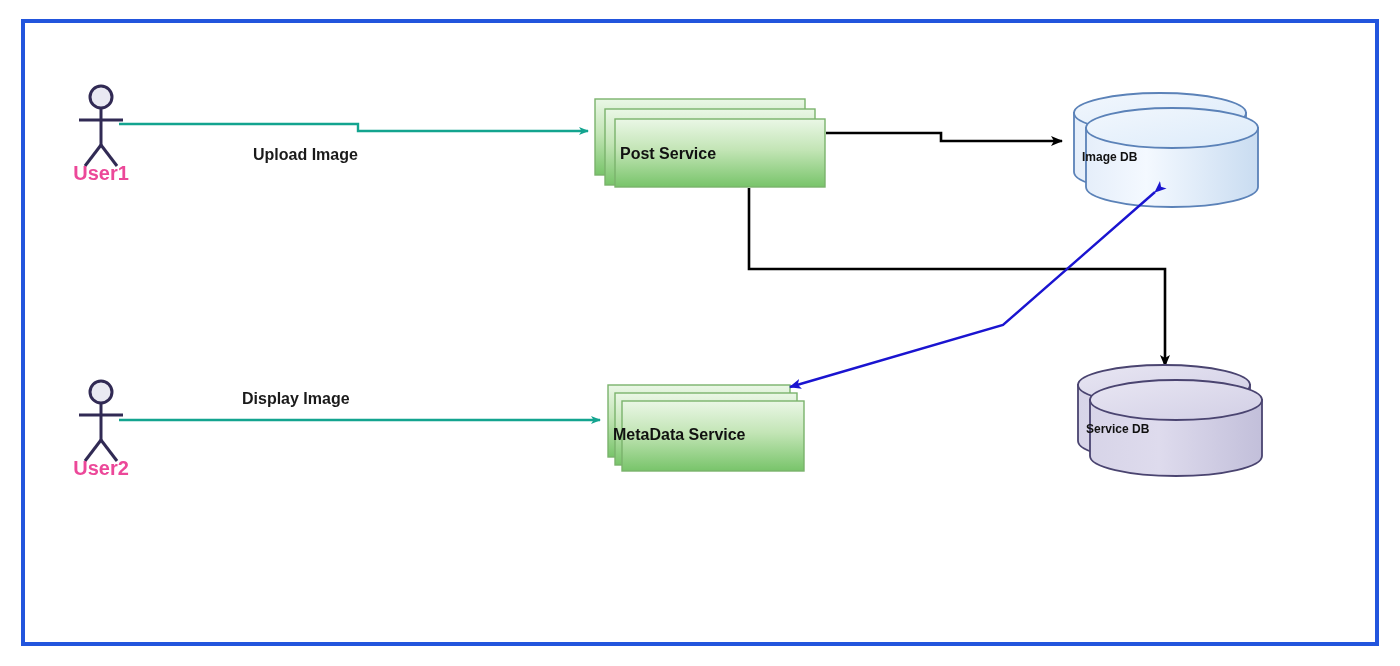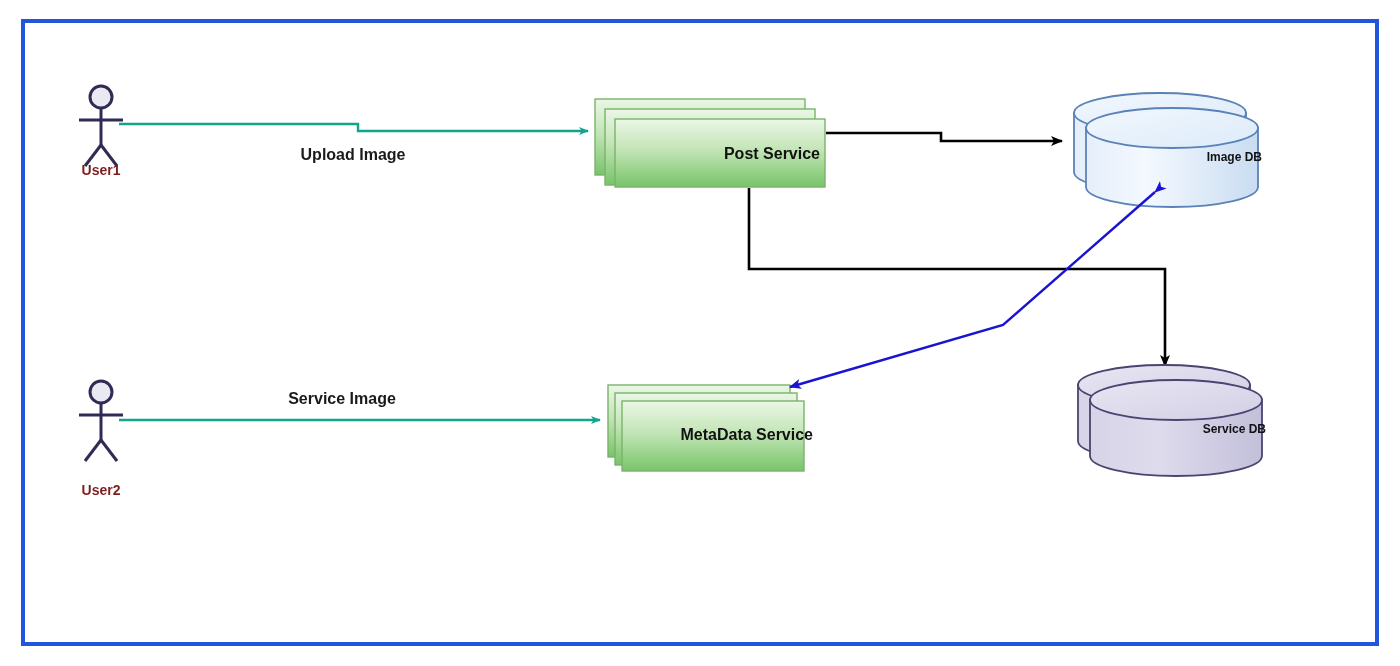--- a/index.html
+++ b/index.html
@@ -22,39 +22,38 @@
     left: 0;
     top: 0;
     width: 1400px;
     height: 666px;
   }
   .node-label {
     position: absolute;
     font-family: "Liberation Sans", sans-serif;
     font-weight: bold;
     color: #111111;
-    text-align: right;
+    text-align: left;
     white-space: nowrap;
     pointer-events: none;
   }
   .edge-label {
     position: absolute;
     font-family: "Liberation Sans", sans-serif;
     font-weight: bold;
     color: #1a1a1a;
-    text-align: center;
     white-space: nowrap;
     font-size: 16px;
   }
   .actor-label {
     position: absolute;
     font-family: "Liberation Sans", sans-serif;
     font-weight: bold;
-    color: #7f1d1d;
-    font-size: 14px;
+    color: #ec4899;
+    font-size: 20px;
     text-align: center;
     white-space: nowrap;
   }
   .svc-label { font-size: 16px; }
   .db-label  { font-size: 12px; }
 </style>
 </head>
 <body>
 
 <div id="canvas">
@@ -151,25 +150,25 @@
       <ellipse cx="1164" cy="385" rx="86" ry="20" fill="url(#gradPurpleTop)" stroke="#4a4470" stroke-width="1.8"></ellipse>
       <path d="M1090,400 L1090,456 A86,20 0 0 0 1262,456 L1262,400 Z" fill="url(#gradPurpleBody)" stroke="#4a4470" stroke-width="1.8"></path>
       <ellipse cx="1176" cy="400" rx="86" ry="20" fill="url(#gradPurpleTop)" stroke="#4a4470" stroke-width="1.8"></ellipse>
     </g>
 
     <path d="M1155,192 L1003,325 L790,387" fill="none" stroke="#1a14d0" stroke-width="2.4" marker-end="url(#arrowBlue)" marker-start="url(#arrowBlueStart)"></path>
   </svg>
 
   <div class="actor-label" style="left:51px; top:162px; width:100px;">User1</div>
 
-  <div class="actor-label" style="left:51px; top:482px; width:100px;">User2</div>
+  <div class="actor-label" style="left:51px; top:457px; width:100px;">User2</div>
 
   <div class="edge-label" style="left:253px; top:146px; width:200px;">Upload Image</div>
 
-  <div class="edge-label" style="left:242px; top:390px; width:200px;">Service Image</div>
+  <div class="edge-label" style="left:242px; top:390px; width:200px;">Display Image</div>
 
   <div class="node-label svc-label" style="left:620px; top:145px; width:200px;">Post Service</div>
 
   <div class="node-label svc-label" style="left:613px; top:426px; width:200px;">MetaData Service</div>
 
   <div class="node-label db-label" style="left:1082px; top:150px; width:180px;">Image DB</div>
 
   <div class="node-label db-label" style="left:1086px; top:422px; width:180px;">Service DB</div>
 
 </div>

